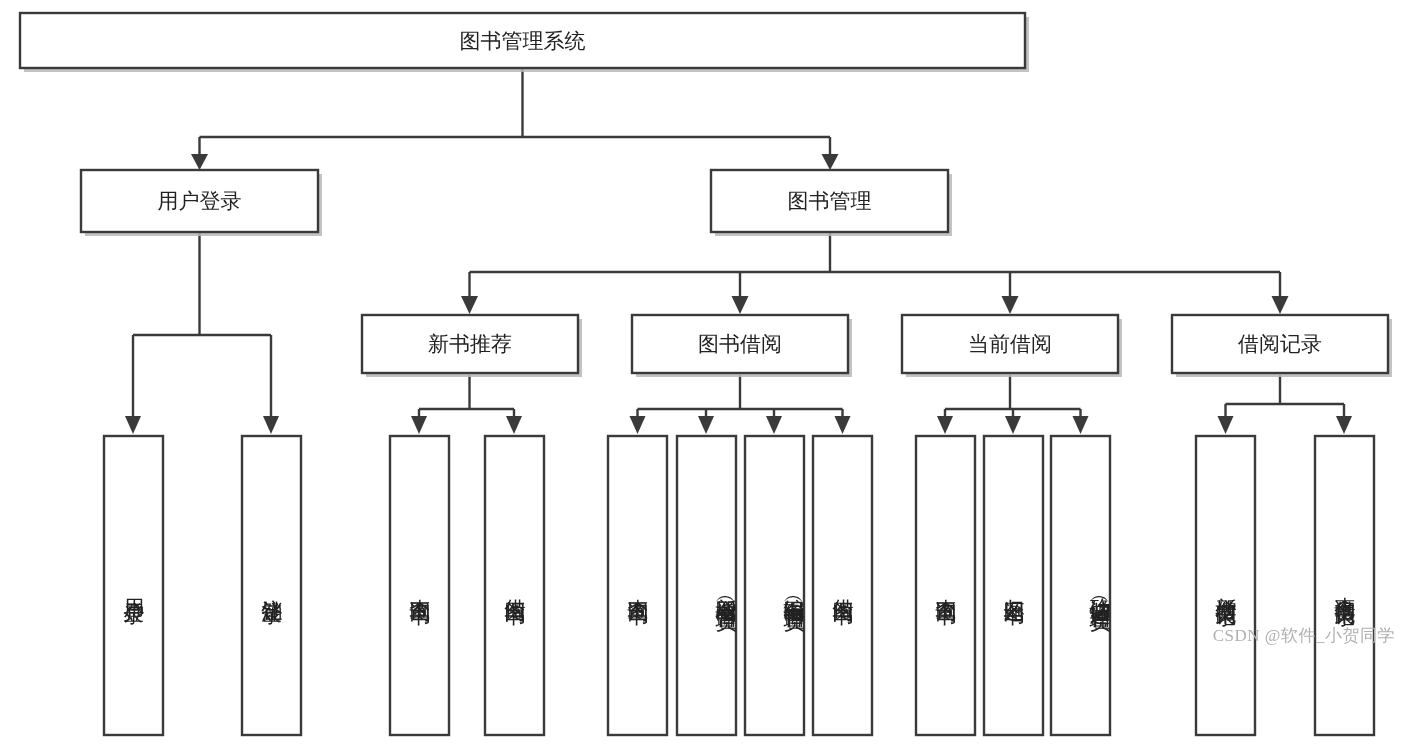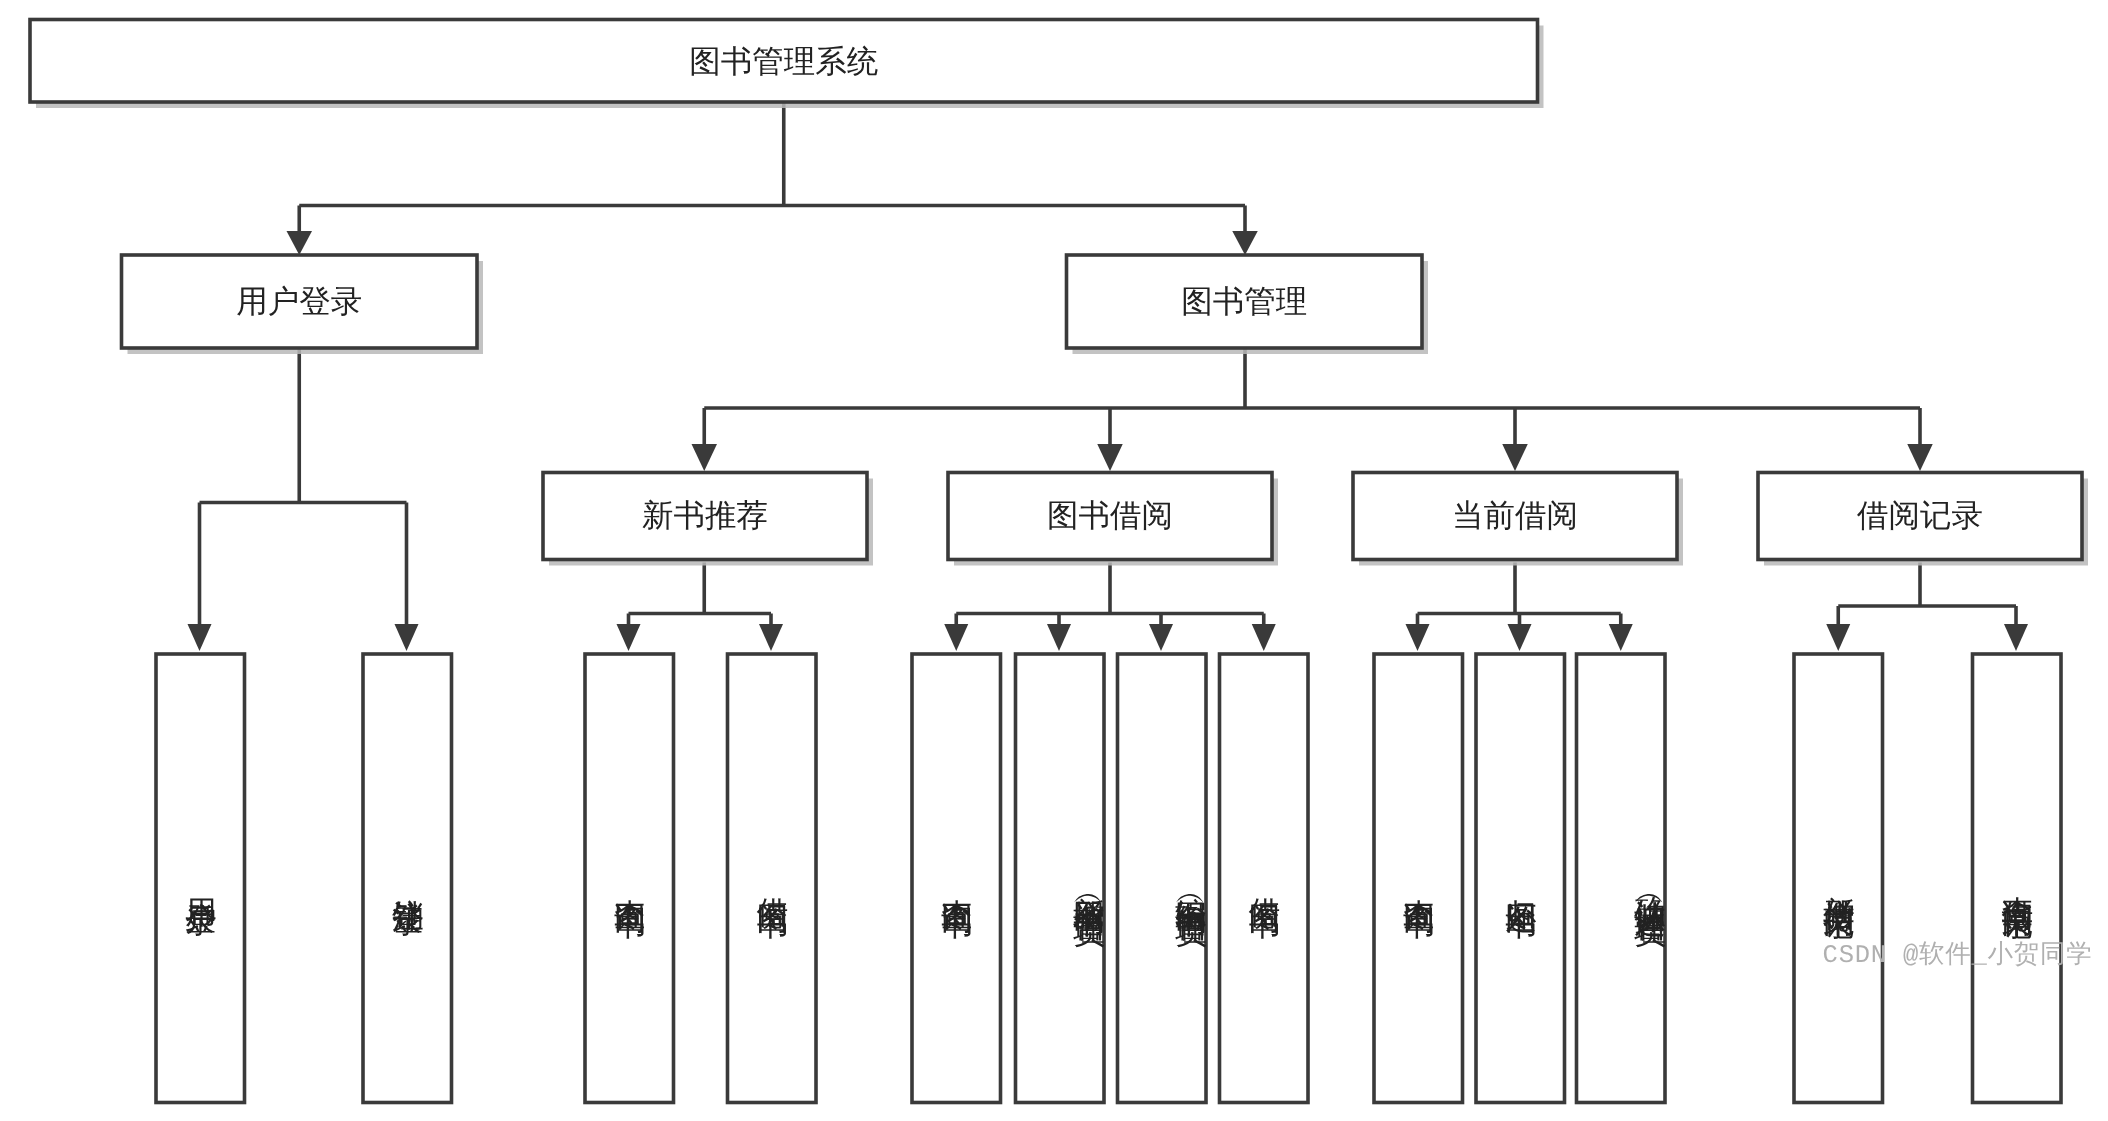--- a/index.html
+++ b/index.html
@@ -68,21 +68,21 @@
     align-items: center;
     justify-content: center;
     white-space: nowrap;
     pointer-events: none;
     user-select: none;
   }
   .watermark {
     position: absolute;
     right: 10px;
     bottom: 6px;
-    font-family: Liberation Mono, monospace;
+    font-family: Liberation Serif, serif;
     font-size: 17px;
     color: #b0b0b0;
     letter-spacing: 0.5px;
     white-space: nowrap;
   }
 </style>
 </head>
 <body>
 
 <div id="diagram-root">

